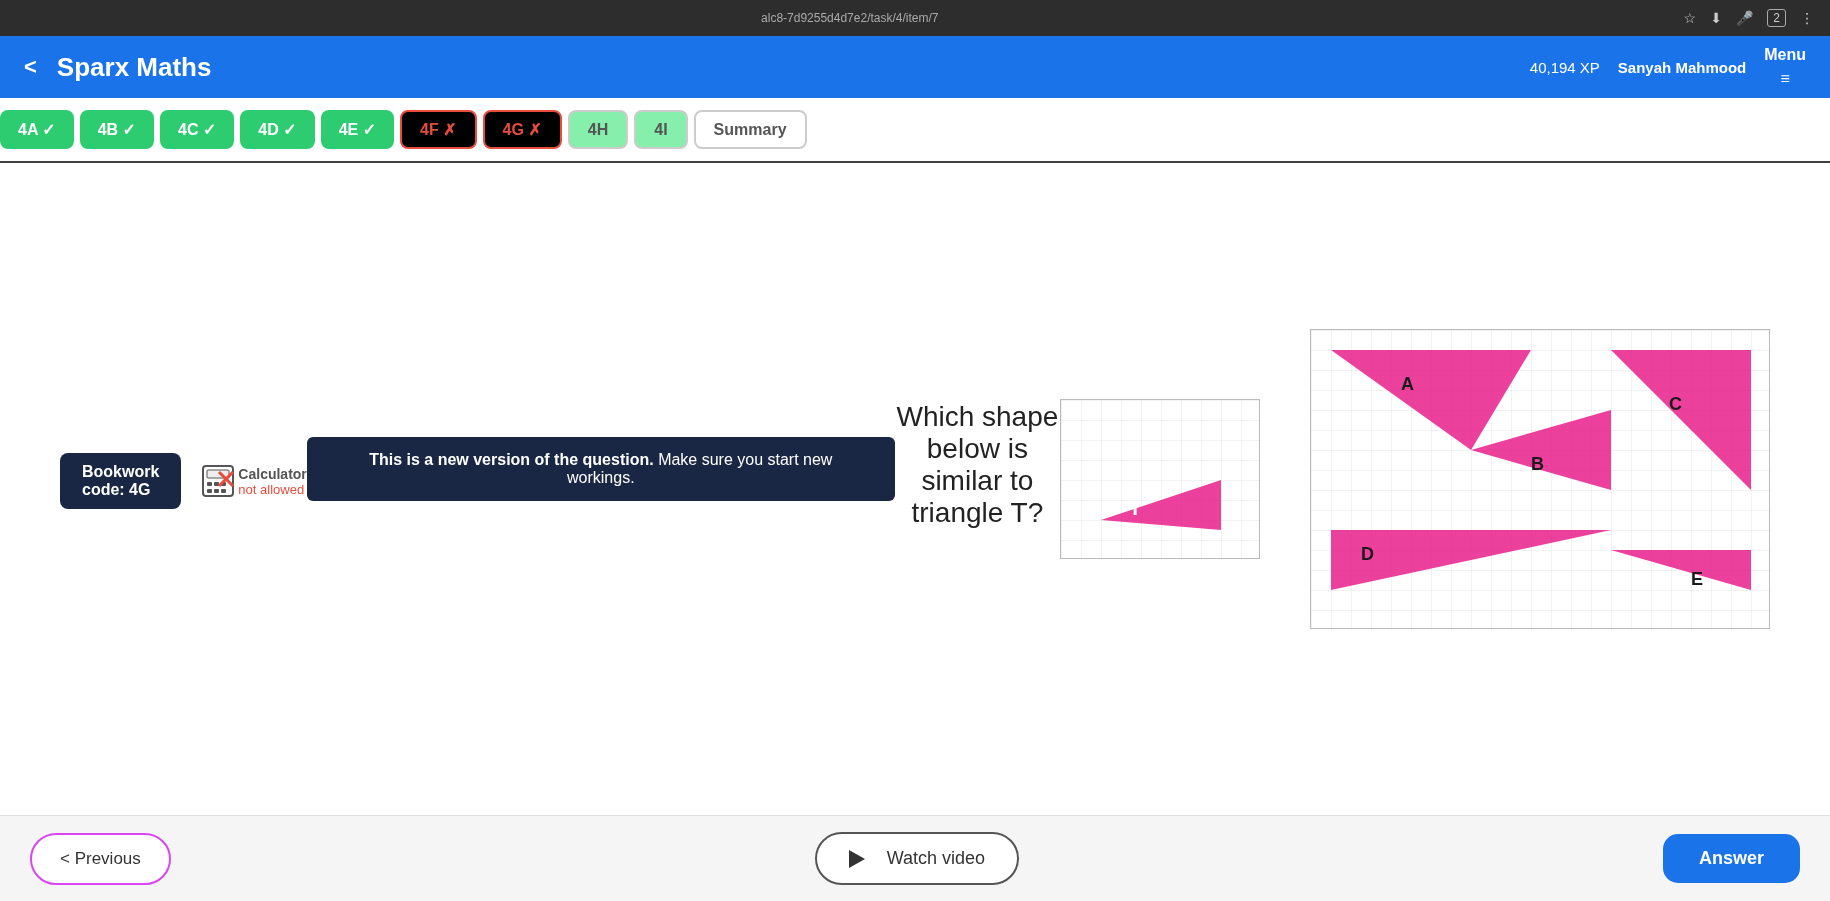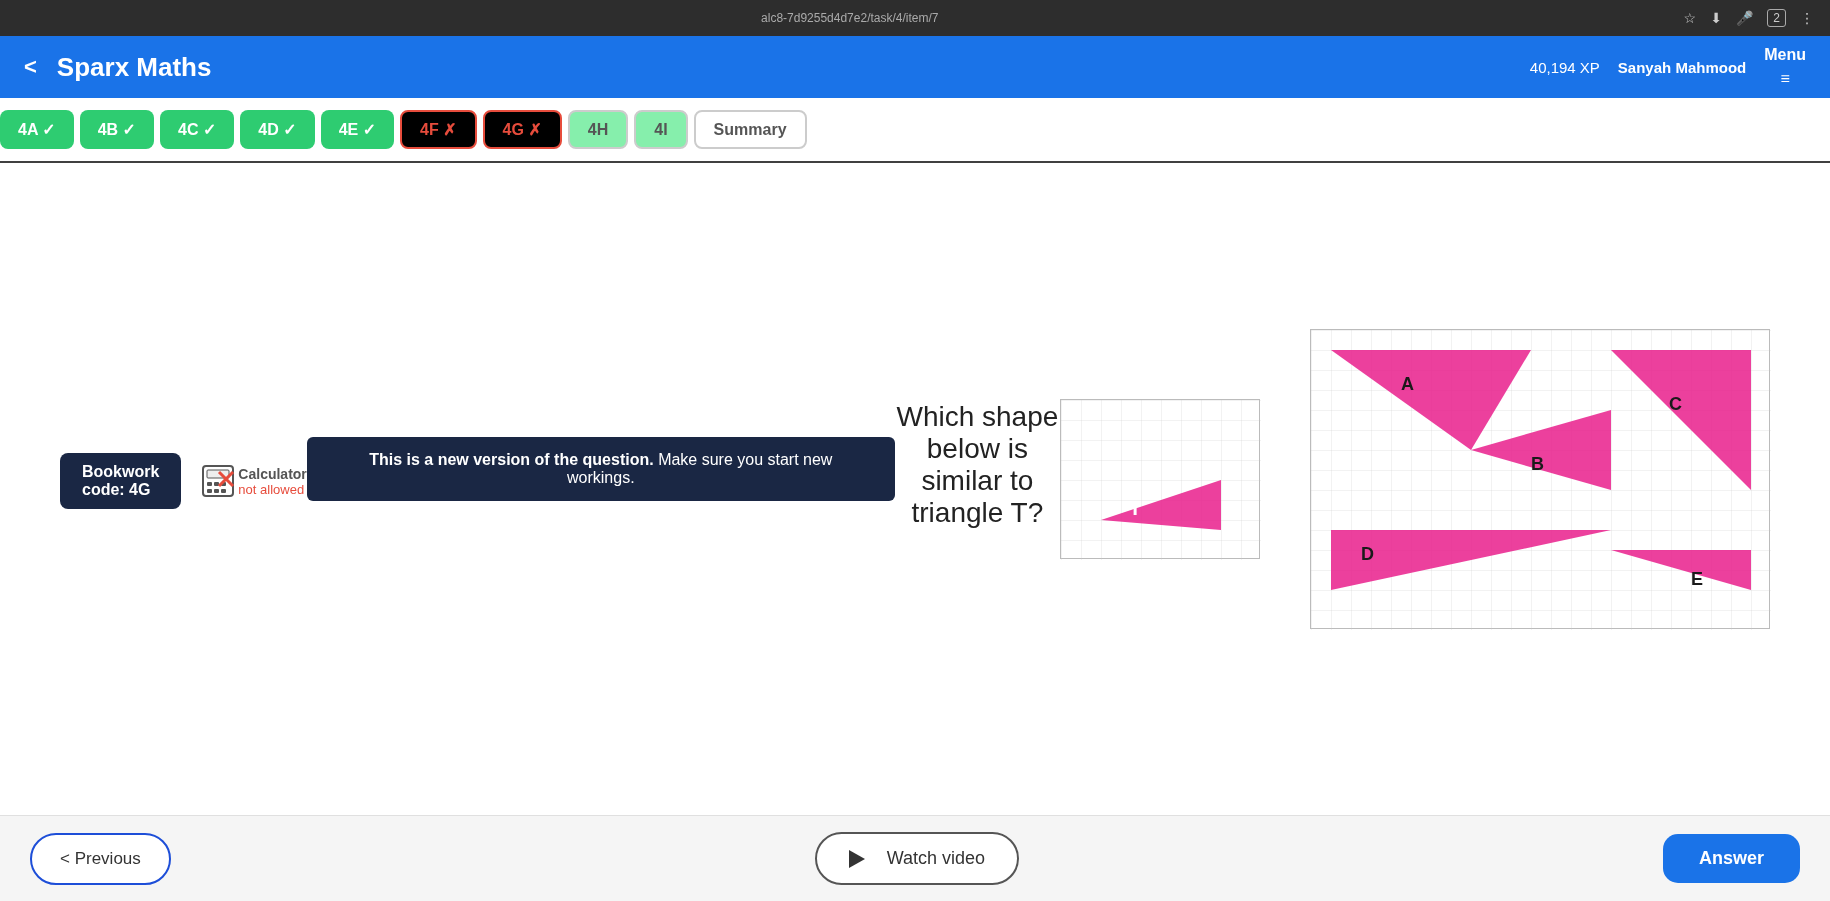--- a/index.html
+++ b/index.html
@@ -206,21 +206,21 @@
     .bottom-bar {
       background: #f5f5f5;
       padding: 16px 30px;
       display: flex;
       align-items: center;
       justify-content: space-between;
       border-top: 1px solid #e0e0e0;
     }
 
     .prev-btn {
-      border: 2px solid #1d4ed8;
+      border: 2px solid #d946ef;
       background: white;
       color: #333;
       padding: 14px 28px;
       border-radius: 40px;
       font-size: 17px;
       font-weight: 500;
       cursor: pointer;
       display: flex;
       align-items: center;
       gap: 6px;

